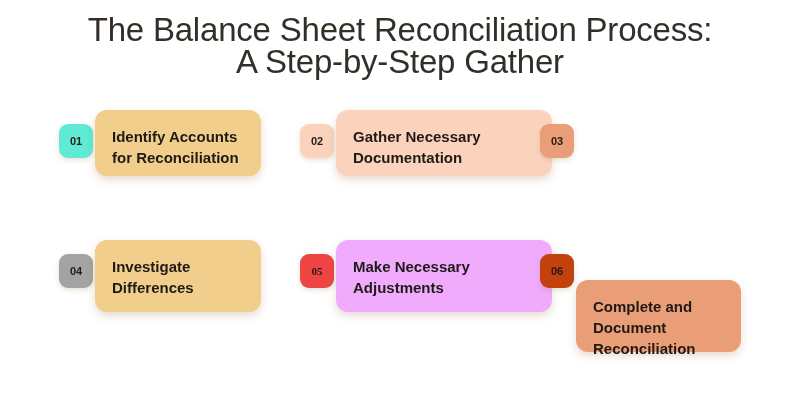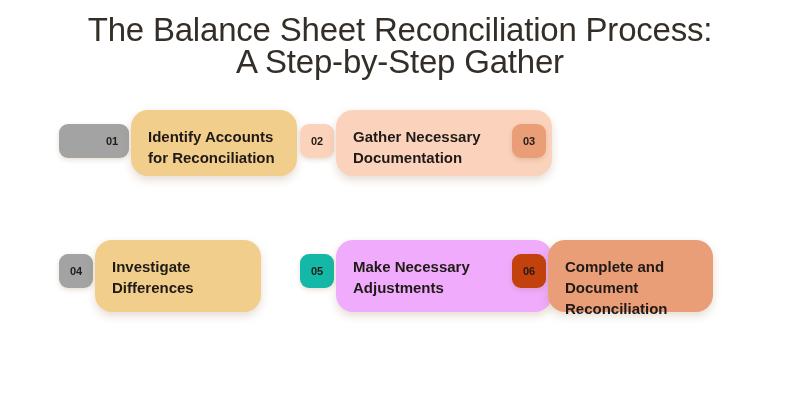--- a/index.html
+++ b/index.html
@@ -86,24 +86,24 @@
     font-size: 15px;
     line-height: 21px;
     font-weight: bold;
     color: #1f1a16;
     white-space: pre-line;
   }
 
   
   .col-1 { left: 59px; }
   .col-2 { left: 300px; }
-  .col-3 { left: 512px; }
+  .col-3 { left: 540px; }
 
   
-  .step-card { margin-left: 2px; border-radius: 17px; }
+  .step-card { margin-left: 2px; }
 
   
   .col-1 .step-card { width: 166px; }
   .col-2 .step-card { width: 216px; }
   .col-3 .step-card { width: 165px; }
 
   
   .h2 .step-card { height: 66px; }
   .h3 .step-card { height: 72px; }
   .r2 .step-card { height: 72px; }
@@ -120,21 +120,21 @@
   <div class="title-block">
     <span class="title-line">The Balance Sheet Reconciliation Process:</span>
     <span class="title-line">A Step-by-Step Gather</span>
   </div>
 
   <div class="steps">
 
     <div class="step-row row-1">
 
       <div class="step col-1 h2">
-        <div class="step-badge" style="background: #a3a3a3; padding-left: 36px;">01</div>
+        <div class="step-badge" style="background: #5eead4;">01</div>
         <div class="step-card" style="background: rgb(242, 206, 140);">
           <span class="step-text">Identify Accounts
 for Reconciliation</span>
         </div>
       </div>
 
       <div class="step col-2 h2">
         <div class="step-badge" style="background: rgb(251, 211, 188);">02</div>
         <div class="step-card" style="background: rgb(251, 211, 188);">
           <span class="step-text">Gather Necessary
@@ -152,30 +152,30 @@
 
       <div class="step col-1 r2 h2">
         <div class="step-badge" style="background: #a3a3a3;">04</div>
         <div class="step-card" style="background: rgb(242, 206, 140);">
           <span class="step-text">Investigate
 Differences</span>
         </div>
       </div>
 
       <div class="step col-2 r2 h2">
-        <div class="step-badge" style="background: #14b8a6;">05</div>
+        <div class="step-badge" style="background: #ef4444; font-family: Liberation Serif, serif;">05</div>
         <div class="step-card" style="background: #f0abfc;">
           <span class="step-text">Make Necessary
 Adjustments</span>
         </div>
       </div>
 
       <div class="step col-3 r2 h3">
         <div class="step-badge" style="background: #c2410c;">06</div>
-        <div class="step-card" style="background: rgb(234, 158, 120);">
+        <div class="step-card" style="background: rgb(234, 158, 120); margin-top: 40px;">
           <span class="step-text">Complete and
 Document
 Reconciliation</span>
         </div>
       </div>
 
     </div>
 
   </div>
 

